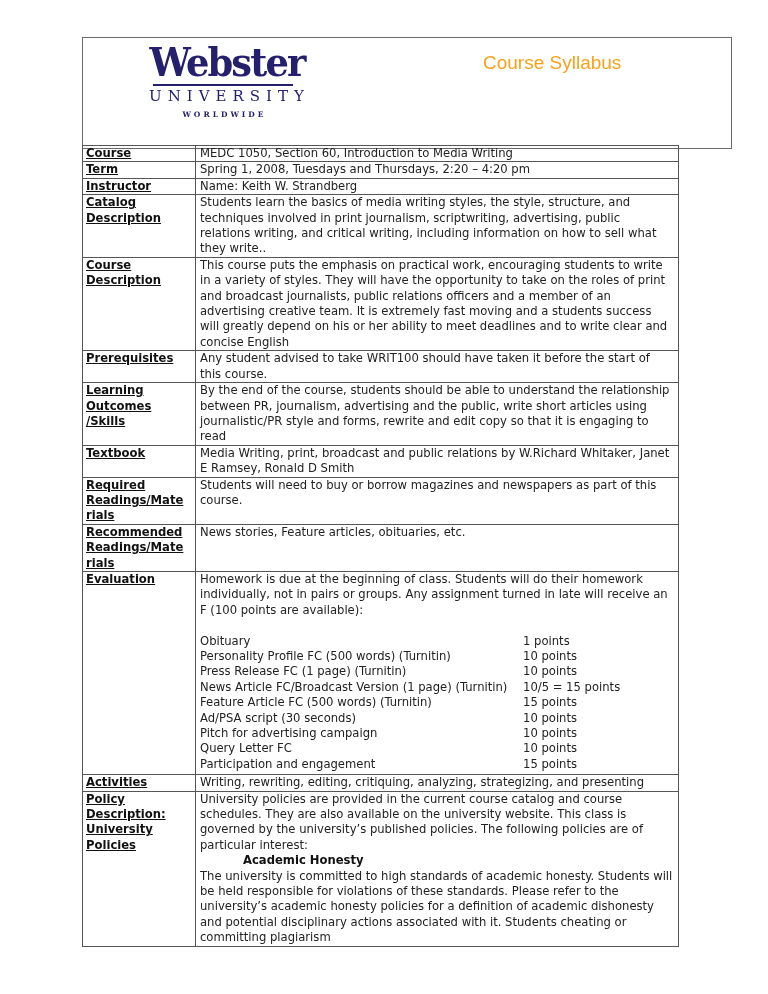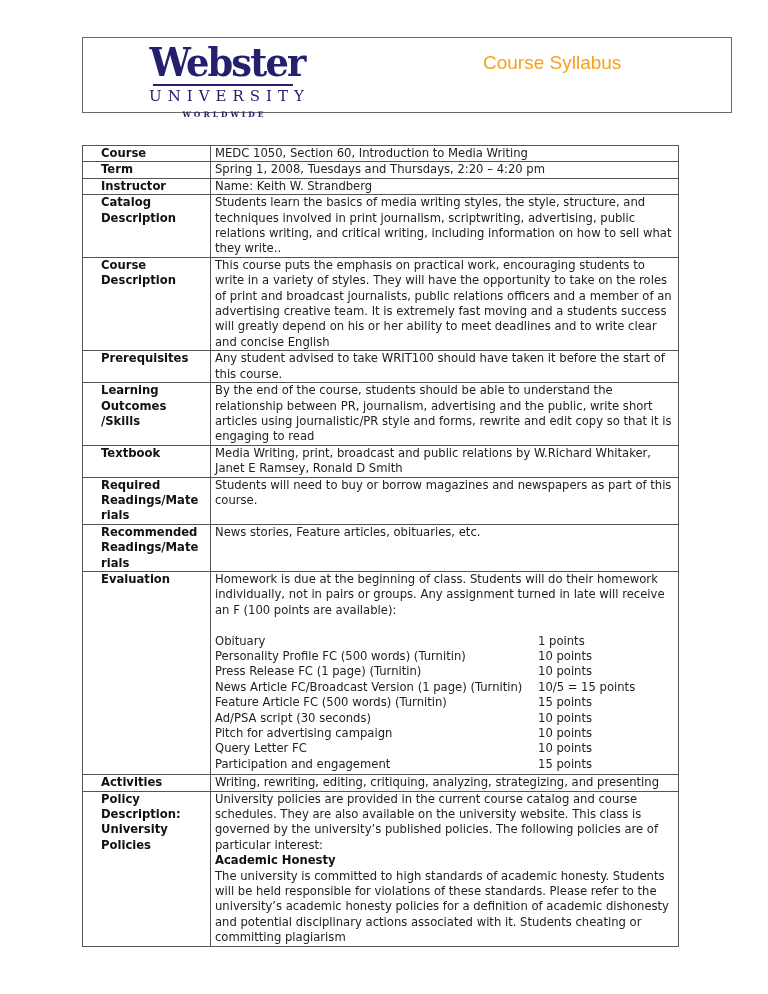--- a/index.html
+++ b/index.html
@@ -13,21 +13,21 @@
       position: relative;
       overflow: hidden;
       font-family: "DejaVu Sans", sans-serif;
       color: #1a1a1a;
     }
     .header-box {
       position: absolute;
       left: 82px;
       top: 37px;
       width: 650px;
-      height: 76px;
+      height: 112px;
       border: 1.5px solid #6a6a6a;
       box-sizing: border-box;
       background: #fff;
     }
     .logo {
       position: absolute;
       left: 60px;
       top: 4px;
       width: 160px;
       height: 82px;
@@ -81,35 +81,37 @@
       line-height: 15.4px;
     }
     table.syllabus td {
       border: 1px solid #555;
       vertical-align: top;
       padding: 0 4px 0 4px;
     }
     table.syllabus td.label {
       width: 105px;
       font-weight: bold;
-      padding-left: 18px;
+      padding-left: 3px;
       color: #111;
+      text-decoration: underline;
     }
     table.syllabus td.value {
       color: #222;
     }
     .points-list {
       display: grid;
       grid-template-columns: 323px auto;
       margin-top: 15.4px;
       margin-bottom: 2px;
     }
     .bold-heading {
       font-weight: bold;
       color: #111;
+      margin-left: 43px;
     }
   </style>
 </head>
 <body>
 
 <div class="header-box">
   <div class="logo">
     <div class="logo-word">Webster</div>
     <div class="logo-rule"></div>
     <div class="logo-univ">UNIVERSITY</div>

